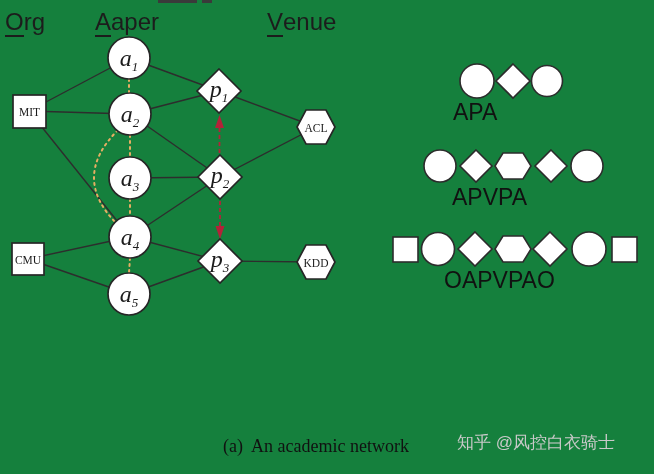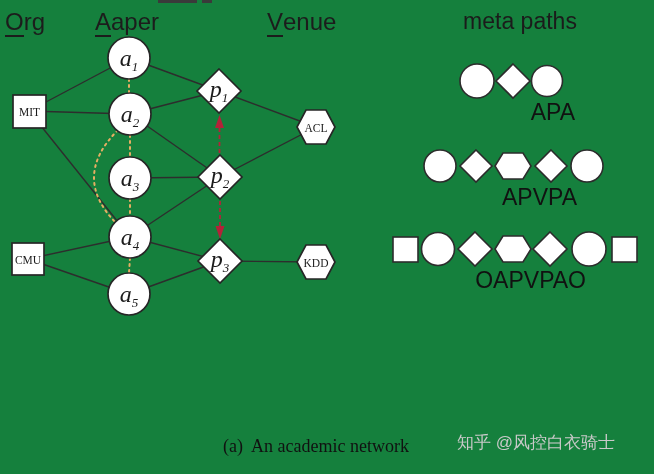--- a/index.html
+++ b/index.html
@@ -1,21 +1,21 @@
 <!DOCTYPE html>
 <html><head>
 <meta charset="utf-8">
 <style>
   html,body{margin:0;padding:0;background:#ffffff;}
   .page{position:relative;width:654px;height:474px;background:#15803d;overflow:hidden;
         font-family:"Liberation Sans",sans-serif;color:#1b1b1b;text-decoration:underline;}
   .hdr-label{position:absolute;top:8px;font-size:24px;color:#1c1c1c;white-space:nowrap;}
   .hdr-label .ul{display:inline-block;border-bottom:2px solid #1c1c1c;line-height:1.1;}
   .meta-title{position:absolute;top:8px;left:440px;width:160px;text-align:center;font-size:23px;}
-  .mp-label{position:absolute;text-align:right;font-size:23px;color:#111;}
+  .mp-label{position:absolute;text-align:left;font-size:23px;color:#111;}
   .caption{position:absolute;top:436px;left:106px;width:420px;text-align:center;
            font-family:"Liberation Serif",serif;font-size:18px;color:#111;white-space:pre;}
   .watermark{position:absolute;top:431px;left:457px;font-size:17px;color:#c9c9c9;white-space:nowrap;}
   .artifact{position:absolute;top:0;height:3px;background:#3a3a3a;}
   svg{position:absolute;}
   .edge{stroke:#2d2d2d;stroke-width:1.4;fill:none;}
   .node{fill:#ffffff;stroke:#262626;stroke-width:1.7;}
   .co{stroke:#e6ae63;stroke-width:2;fill:none;stroke-dasharray:2 4;stroke-linecap:round;}
   .cite{stroke:#b42239;stroke-width:1.8;fill:none;stroke-dasharray:4 3;}
   .citehead{fill:#b42239;stroke:none;}
@@ -29,21 +29,20 @@
 
 <div class="page">
 
   <div class="artifact" style="left:158px;width:39px;"></div>
   <div class="artifact" style="left:202px;width:10px;"></div>
 
   <div class="hdr-label" style="left:5px;"><span class="ul">O</span><span>rg</span></div>
   <div class="hdr-label" style="left:95px;"><span class="ul">A</span><span>aper</span></div>
   <div class="hdr-label" style="left:267px;"><span class="ul">V</span><span>enue</span></div>
 
-  <div class="meta-title">meta paths</div>
 
   <svg style="left:0;top:35px;" width="360" height="300" viewBox="0 0 360 300">
 
     <line class="edge" x1="29" y1="76" x2="129" y2="23"></line>
     <line class="edge" x1="29" y1="76" x2="130" y2="79"></line>
     <line class="edge" x1="29" y1="76" x2="130" y2="202"></line>
     <line class="edge" x1="28" y1="224" x2="130" y2="202"></line>
     <line class="edge" x1="28" y1="224" x2="129" y2="259"></line>
     <line class="edge" x1="129" y1="23" x2="219" y2="56"></line>
     <line class="edge" x1="130" y1="79" x2="219" y2="56"></line>

